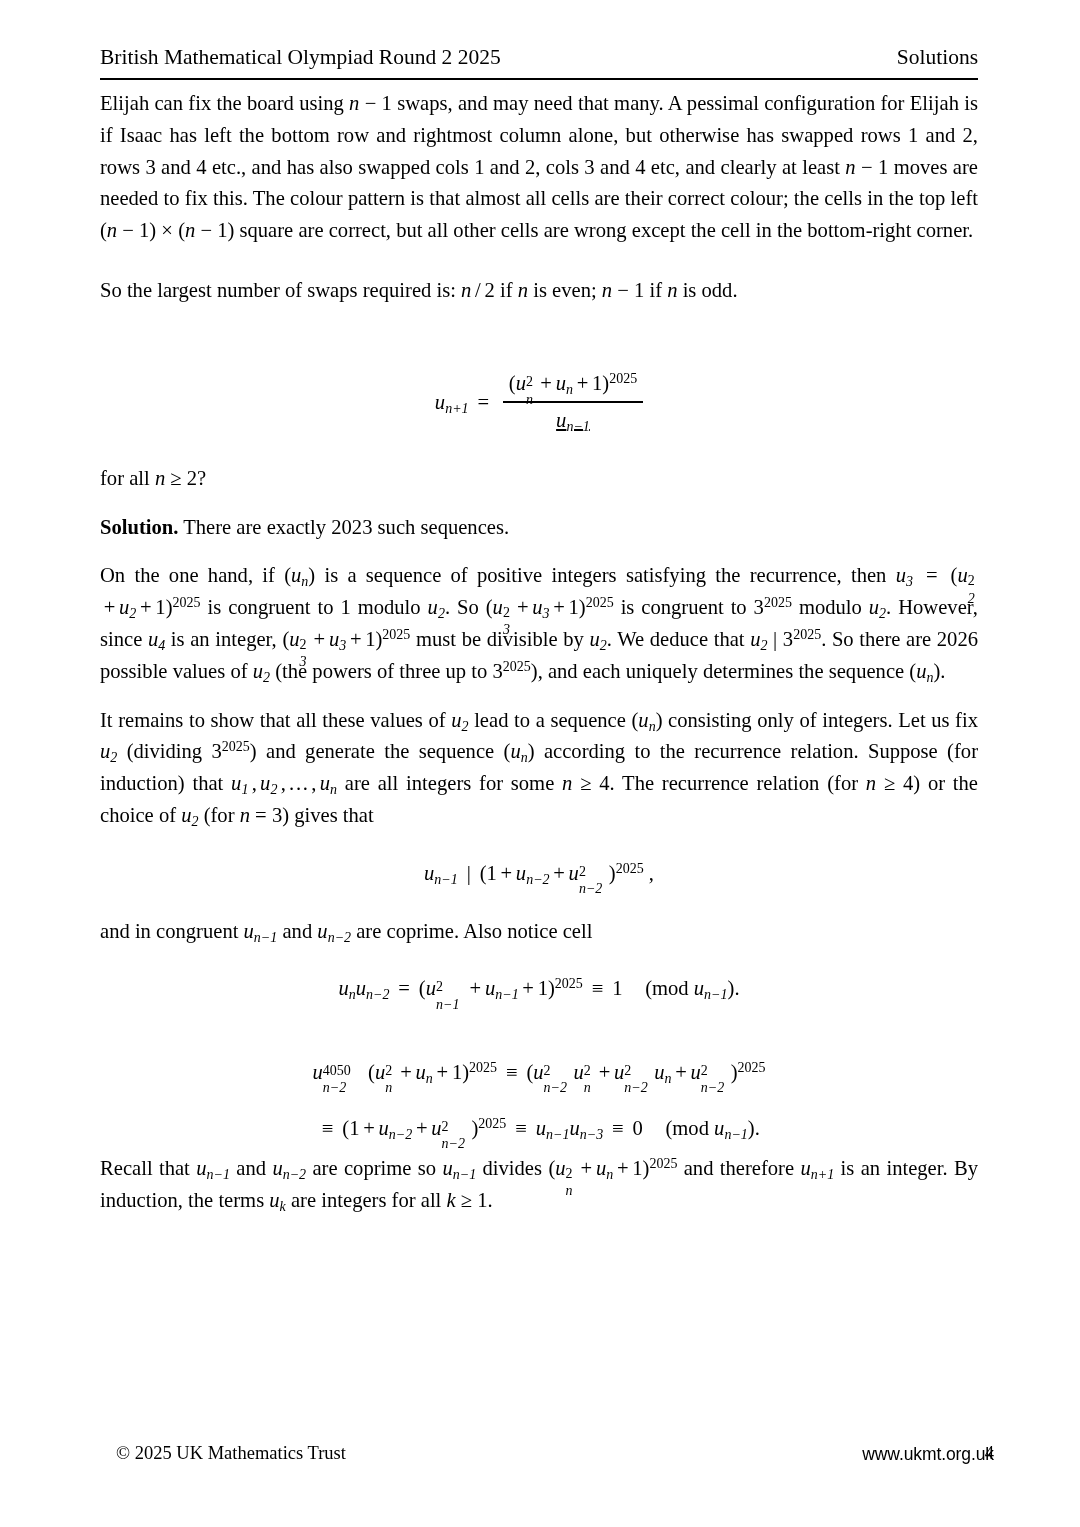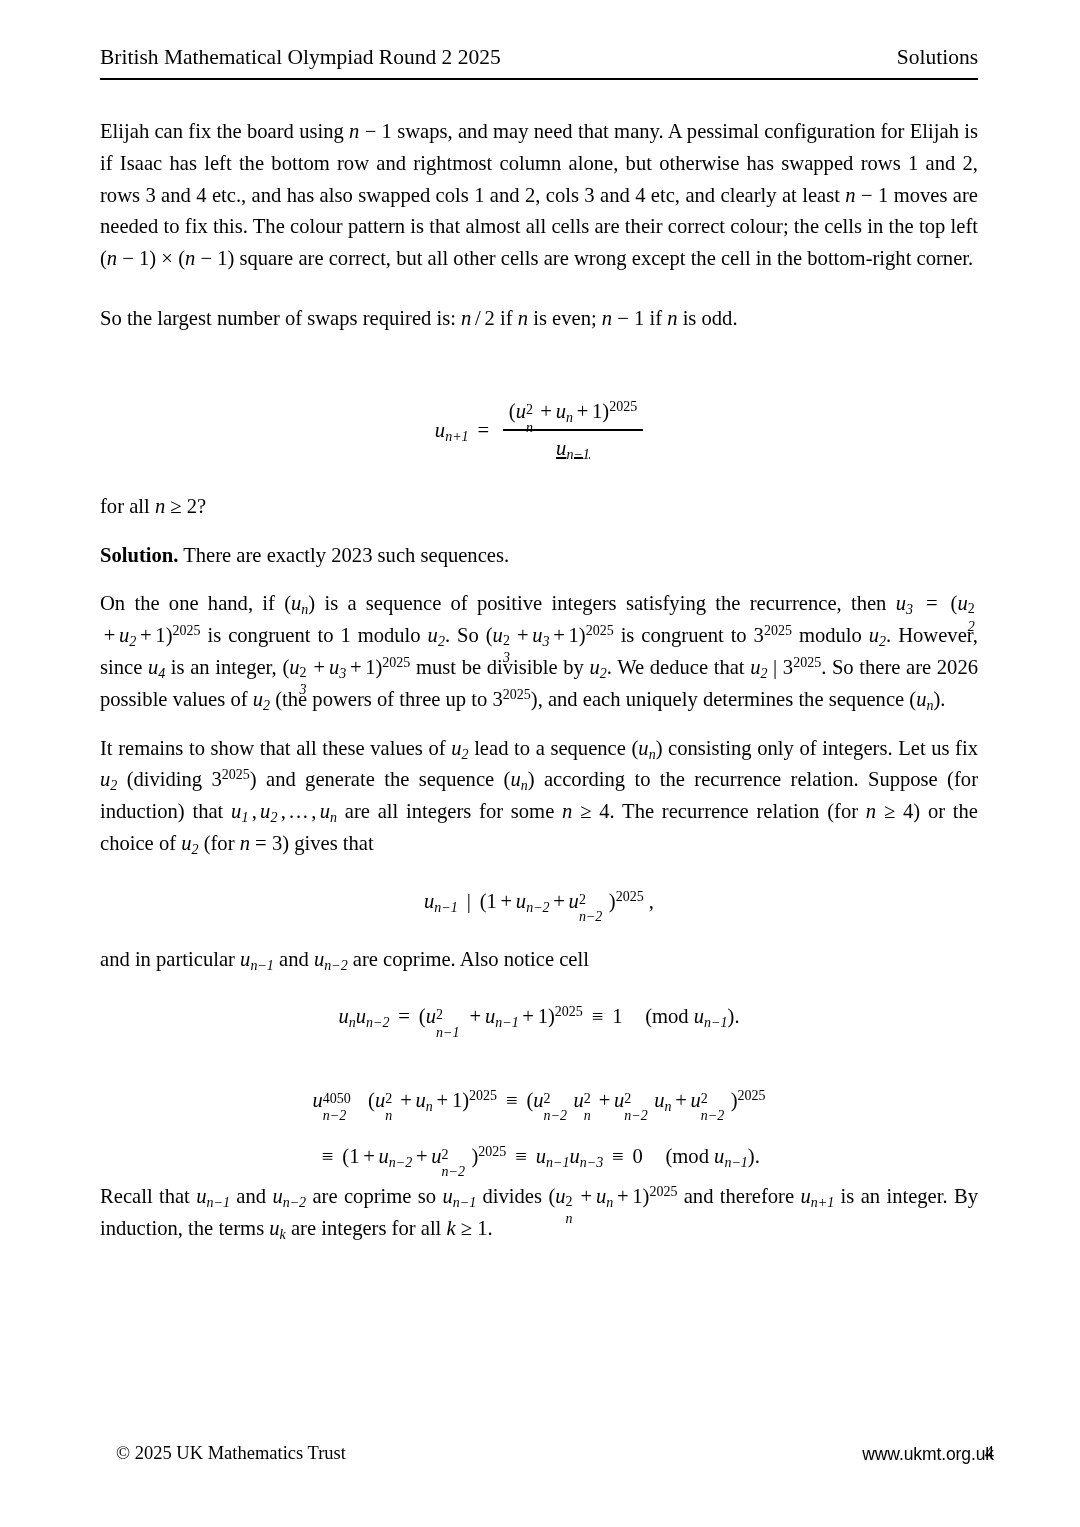--- a/index.html
+++ b/index.html
@@ -38,21 +38,21 @@
     left: 100px;
     top: 78px;
     width: 878px;
     height: 1.6px;
     background: #000;
   }
   
   .content {
     position: absolute;
     left: 100px;
-    top: 116px;
+    top: 88px;
     width: 878px;
   }
   p.para {
     margin: 0 0 0 0;
     font-size: 20.6px;
     line-height: 31.8px;
     text-align: justify;
     text-justify: inter-word;
     hyphens: none;
   }
@@ -223,21 +223,21 @@
     <p class="para"><span>It remains to show that all these values of </span><i class="v math">u<sub>2</sub></i><span> lead to a sequence (</span><i class="v math">u<sub>n</sub></i><span>) consisting only of integers. Let us fix </span><i class="v math">u<sub>2</sub></i><span> (dividing 3</span><sup class="up math">2025</sup><span>) and generate the sequence (</span><i class="v math">u<sub>n</sub></i><span>) according to the recurrence relation. Suppose (for induction) that </span><i class="v math">u<sub>1</sub><span class="opn">,</span>u<sub>2</sub><span class="opn">,</span><span class="num">. . .</span><span class="opn">,</span>u<sub>n</sub></i><span> are all integers for some </span><i class="v math">n</i><span> ≥ 4. The recurrence relation (for </span><i class="v math">n</i><span> ≥ 4) or the choice of </span><i class="v math">u<sub>2</sub></i><span> (for </span><i class="v math">n</i><span> = 3) gives that</span></p>
 
     <div class="gap-md"></div>
 
     <div class="display">
       <span class="math"><i class="v">u</i><sub>n−1</sub> <span class="op">|</span> <span class="paren">(</span><span class="num">1</span><span class="op">+</span><i class="v">u</i><sub>n−2</sub><span class="op">+</span><i class="v">u</i><span class="ssw"><span class="ss"><span class="s-up">2</span><span class="s-dn">n−2</span></span><span style="display:inline-block;width:1.45em"></span></span><span class="paren">)</span><sup class="up">2025</sup> <span class="num">,</span></span>
     </div>
 
     <div class="gap-md"></div>
 
-    <p class="para"><span>and in particular </span><i class="v math">u<sub>n−1</sub></i><span> and </span><i class="v math">u<sub>n−2</sub></i><span> are coprime. Also notice cell</span></p>
+    <p class="para"><span>and in congruent </span><i class="v math">u<sub>n−1</sub></i><span> and </span><i class="v math">u<sub>n−2</sub></i><span> are coprime. Also notice cell</span></p>
 
     <div class="gap-md"></div>
 
     <div class="display">
       <span class="math"><i class="v">u</i><sub>n</sub><i class="v">u</i><sub>n−2</sub> <span class="op">=</span> <span class="paren">(</span><i class="v">u</i><span class="ssw"><span class="ss"><span class="s-up">2</span><span class="s-dn">n−1</span></span><span style="display:inline-block;width:1.45em"></span></span><span class="op">+</span><i class="v">u</i><sub>n−1</sub><span class="op">+</span><span class="num">1</span><span class="paren">)</span><sup class="up">2025</sup> <span class="op">≡</span> <span class="num">1</span><span class="modp"><span class="paren">(</span><span class="num">mod</span>&nbsp;<i class="v">u</i><sub>n−1</sub><span class="paren">)</span>.</span></span>
     </div>
 
     <div class="gap-md"></div>
 
 

